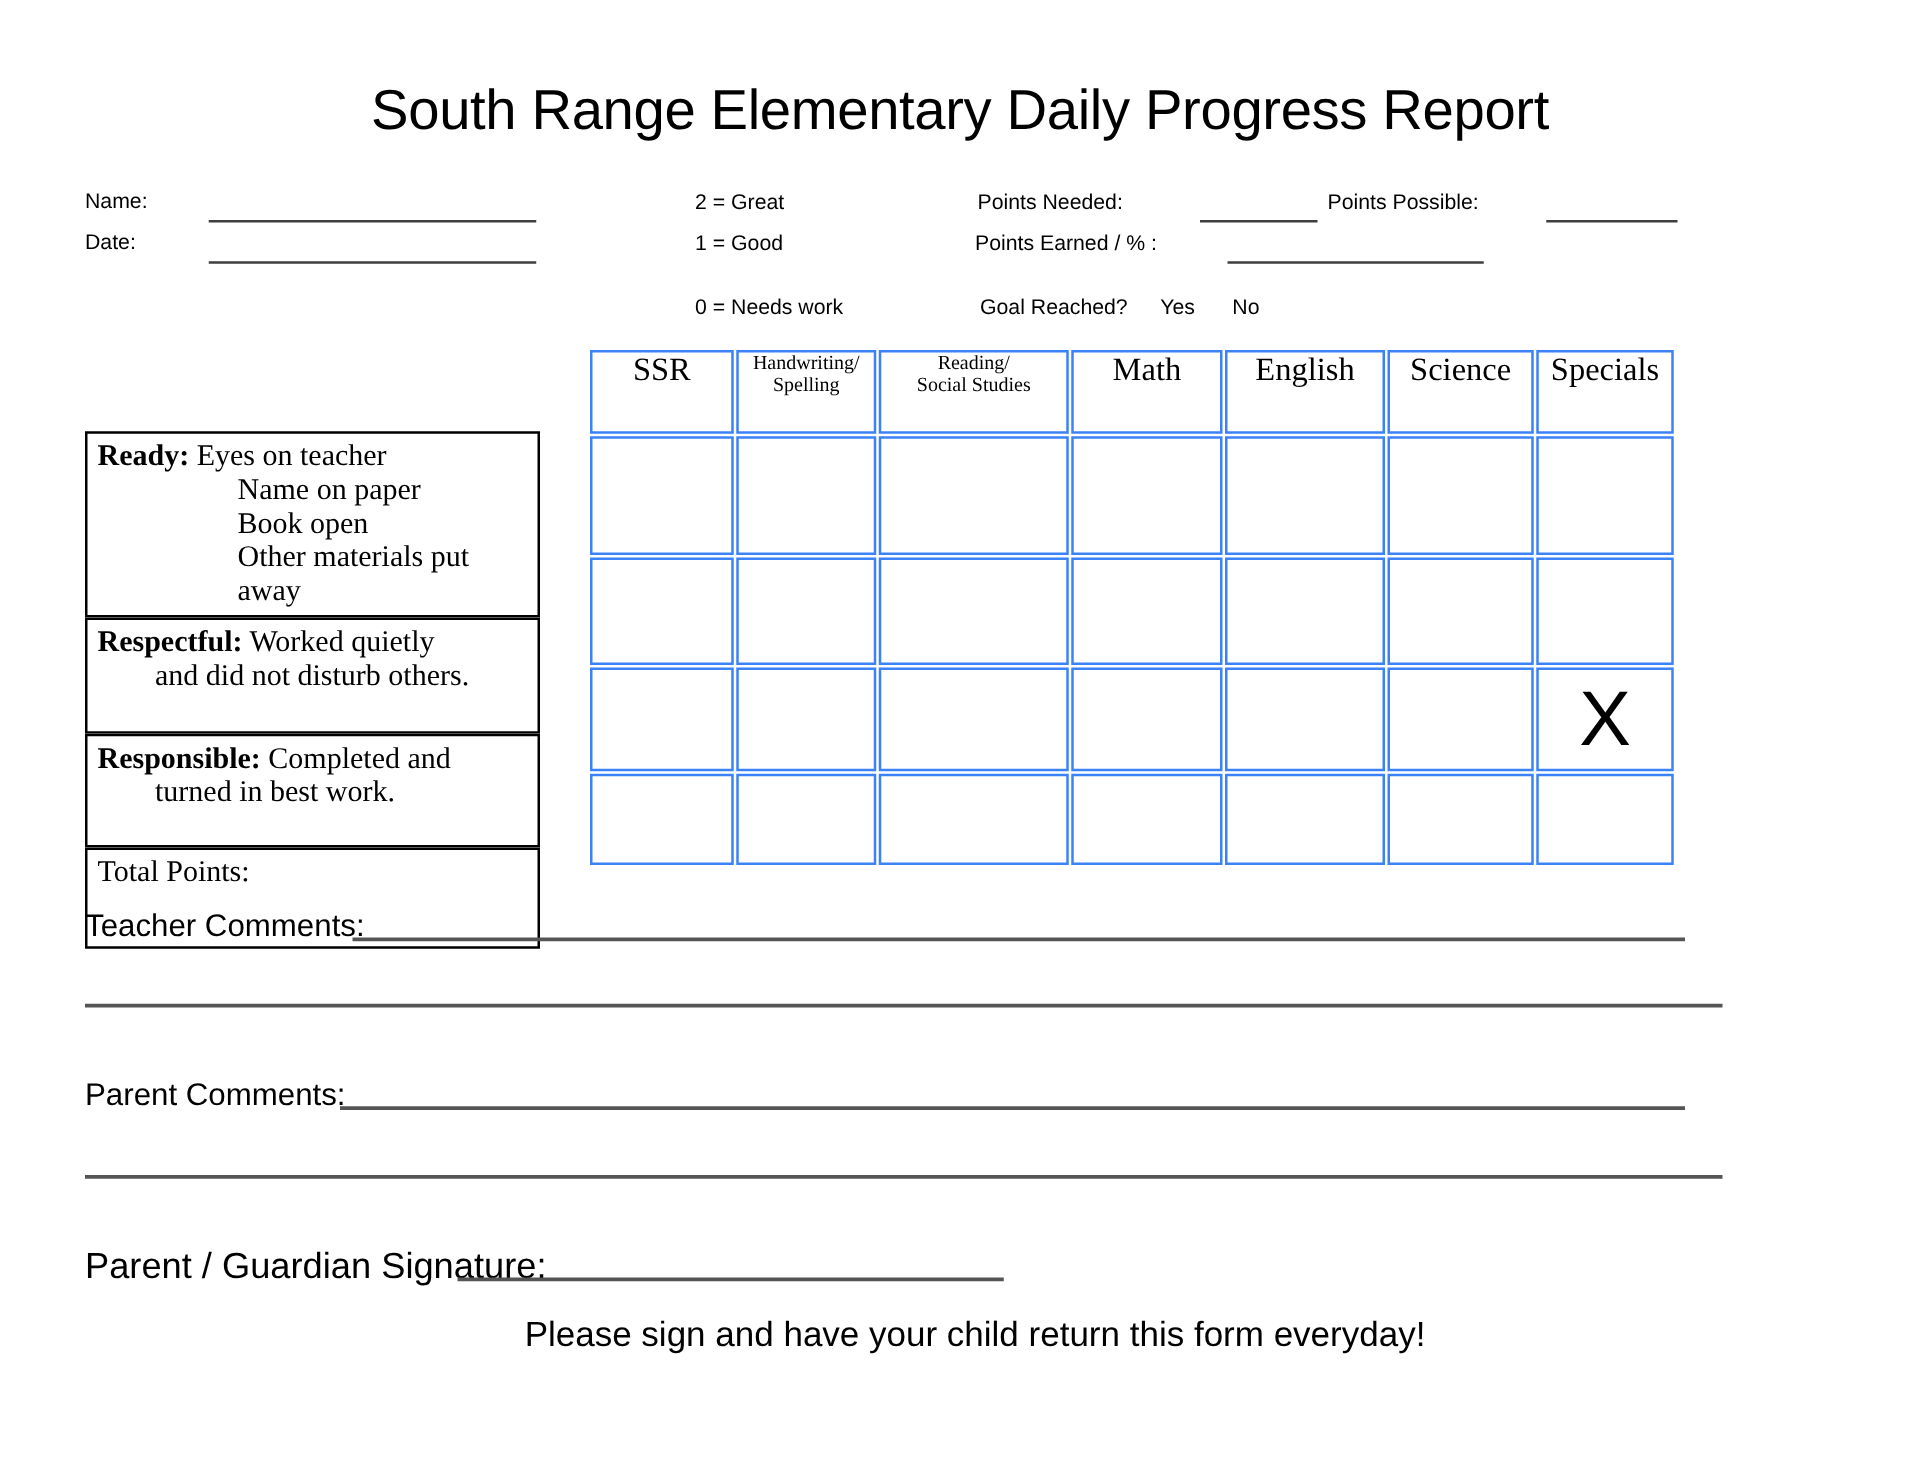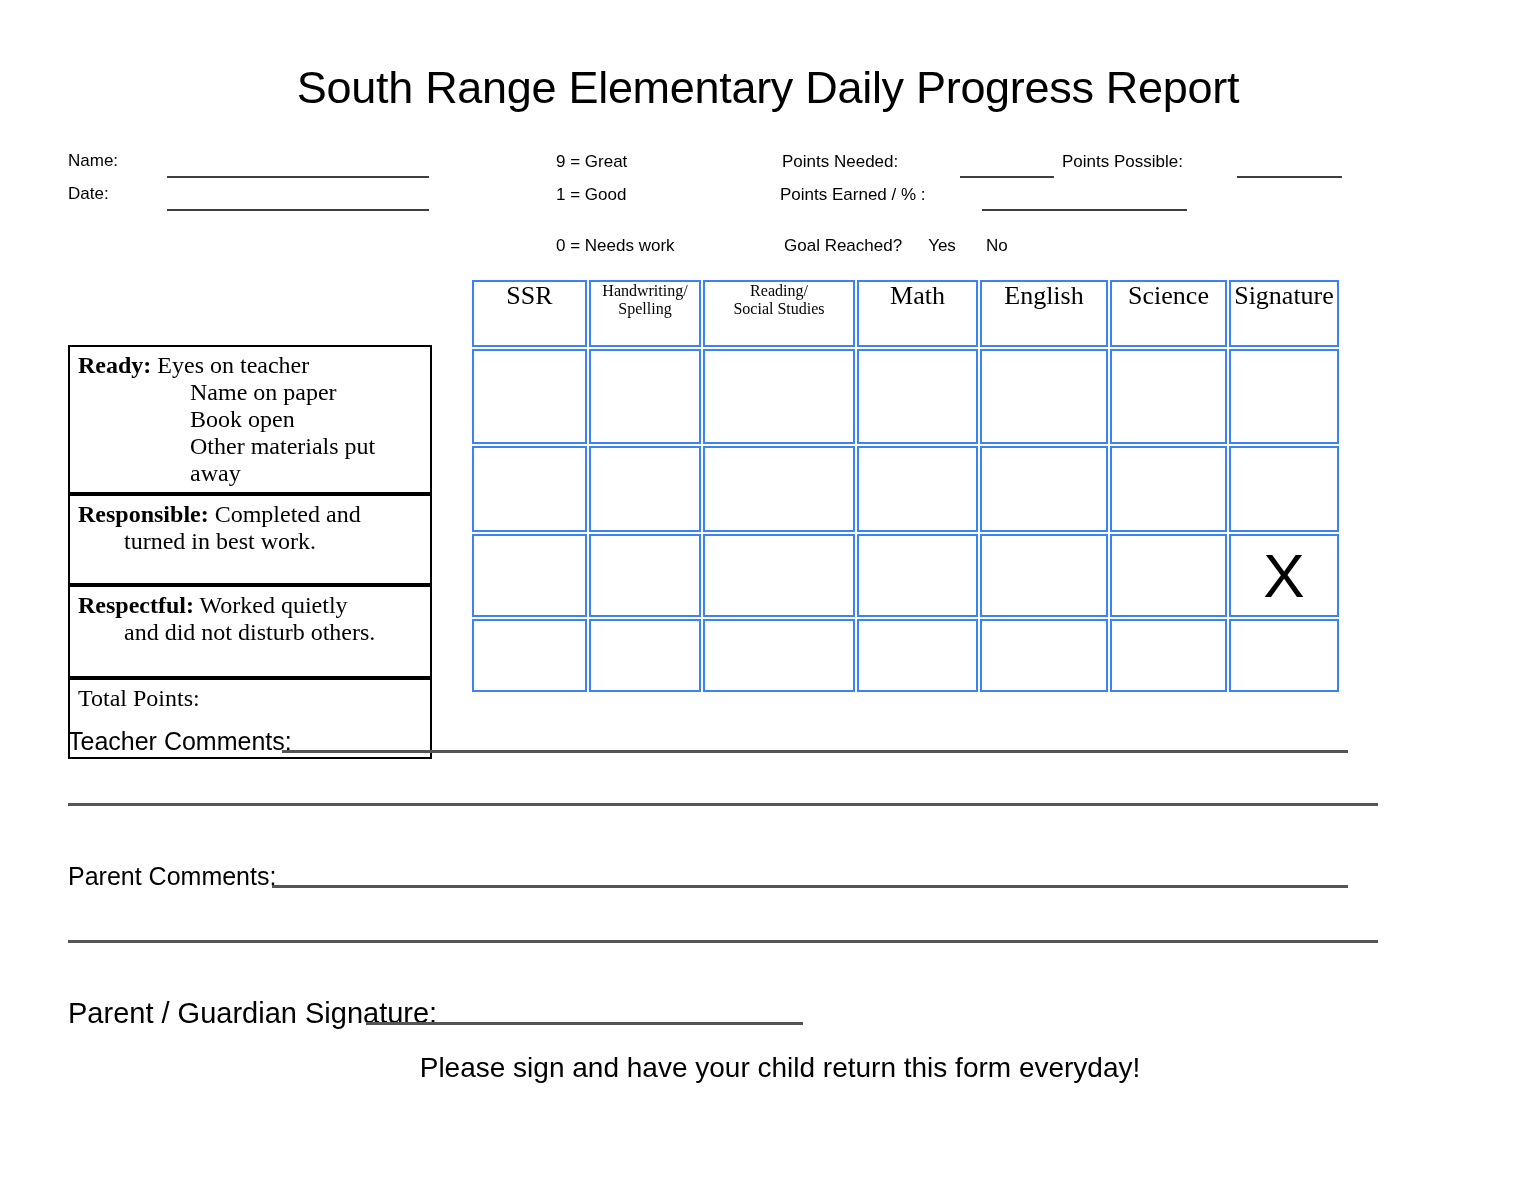--- a/index.html
+++ b/index.html
@@ -184,21 +184,21 @@
 <div class="page">
 
   <div class="doc-title">South Range Elementary Daily Progress Report</div>
 
   <div class="hdr hdr-name-label">Name:</div>
   <div class="rule-name"></div>
 
   <div class="hdr hdr-date-label">Date:</div>
   <div class="rule-date"></div>
 
-  <div class="hdr hdr-key-2">9 = Great</div>
+  <div class="hdr hdr-key-2">2 = Great</div>
   <div class="hdr hdr-key-1">1 = Good</div>
   <div class="hdr hdr-key-0">0 = Needs work</div>
 
   <div class="hdr hdr-pn">Points Needed:</div>
   <div class="rule-pn"></div>
 
   <div class="hdr hdr-pp">Points Possible:</div>
   <div class="rule-pp"></div>
 
   <div class="hdr hdr-pe">Points Earned / % :</div>
@@ -210,32 +210,32 @@
     <tbody>
       <tr>
         <td class="label-cell lc-ready"><span class="rl-title">Ready:</span>
           <span>Eyes on teacher</span>
           <span class="indent-1">Name on paper</span>
           <span class="indent-1">Book open</span>
           <span class="indent-1">Other materials put away</span>
         </td>
       </tr>
       <tr>
+        <td class="label-cell lc-respectful"><span class="rl-title">Respectful:</span>
+          <span>Worked quietly</span>
+          <span class="indent-2">and did not disturb others.</span>
+        </td>
+      </tr>
+      <tr>
         <td class="label-cell lc-responsible"><span class="rl-title">Responsible:</span>
           <span>Completed and</span>
           <span class="indent-2">turned in best work.</span>
         </td>
       </tr>
       <tr>
-        <td class="label-cell lc-respectful"><span class="rl-title">Respectful:</span>
-          <span>Worked quietly</span>
-          <span class="indent-2">and did not disturb others.</span>
-        </td>
-      </tr>
-      <tr>
         <td class="label-cell lc-total"><span class="rl-title">Total Points:</span>
         </td>
       </tr>
     </tbody>
   </table>
 
   <table class="grid-table">
     <thead>
       <tr>
         <th class="gh gh-lg col-ssr">
@@ -252,21 +252,21 @@
         <th class="gh gh-lg col-math">
           <span>Math</span>
         </th>
         <th class="gh gh-lg col-eng">
           <span>English</span>
         </th>
         <th class="gh gh-lg col-sci">
           <span>Science</span>
         </th>
         <th class="gh gh-lg col-spec">
-          <span>Signature</span>
+          <span>Specials</span>
         </th>
       </tr>
     </thead>
     <tbody>
       <tr class="gr-1">
         <td class="cell-mark"></td>
         <td class="cell-mark"></td>
         <td class="cell-mark"></td>
         <td class="cell-mark"></td>
         <td class="cell-mark"></td>

